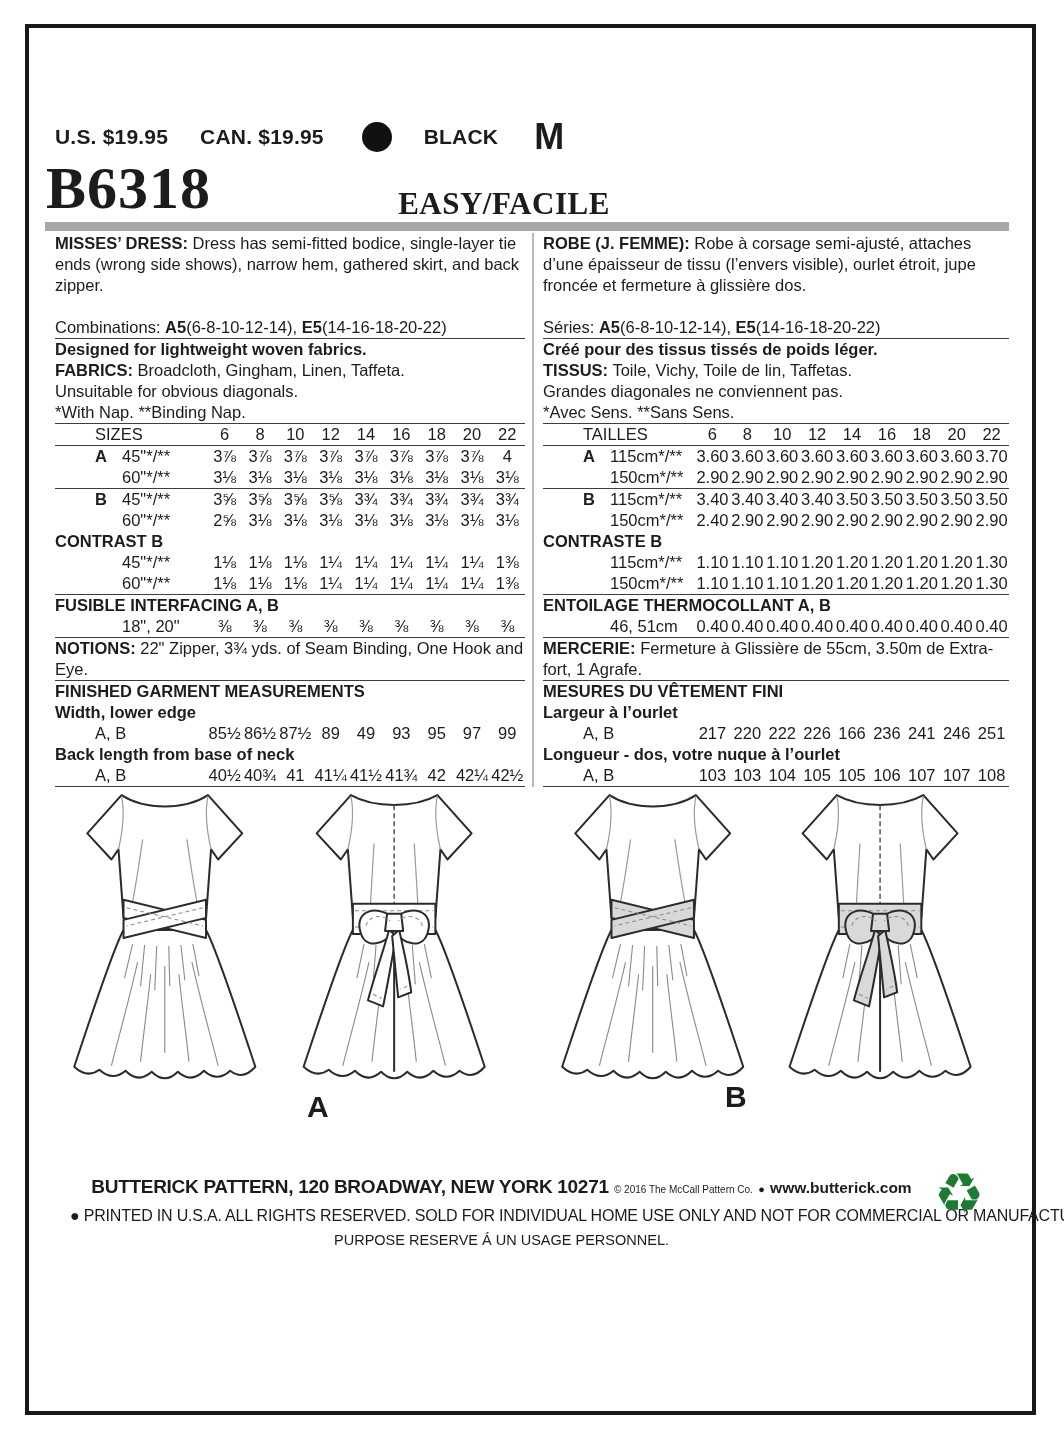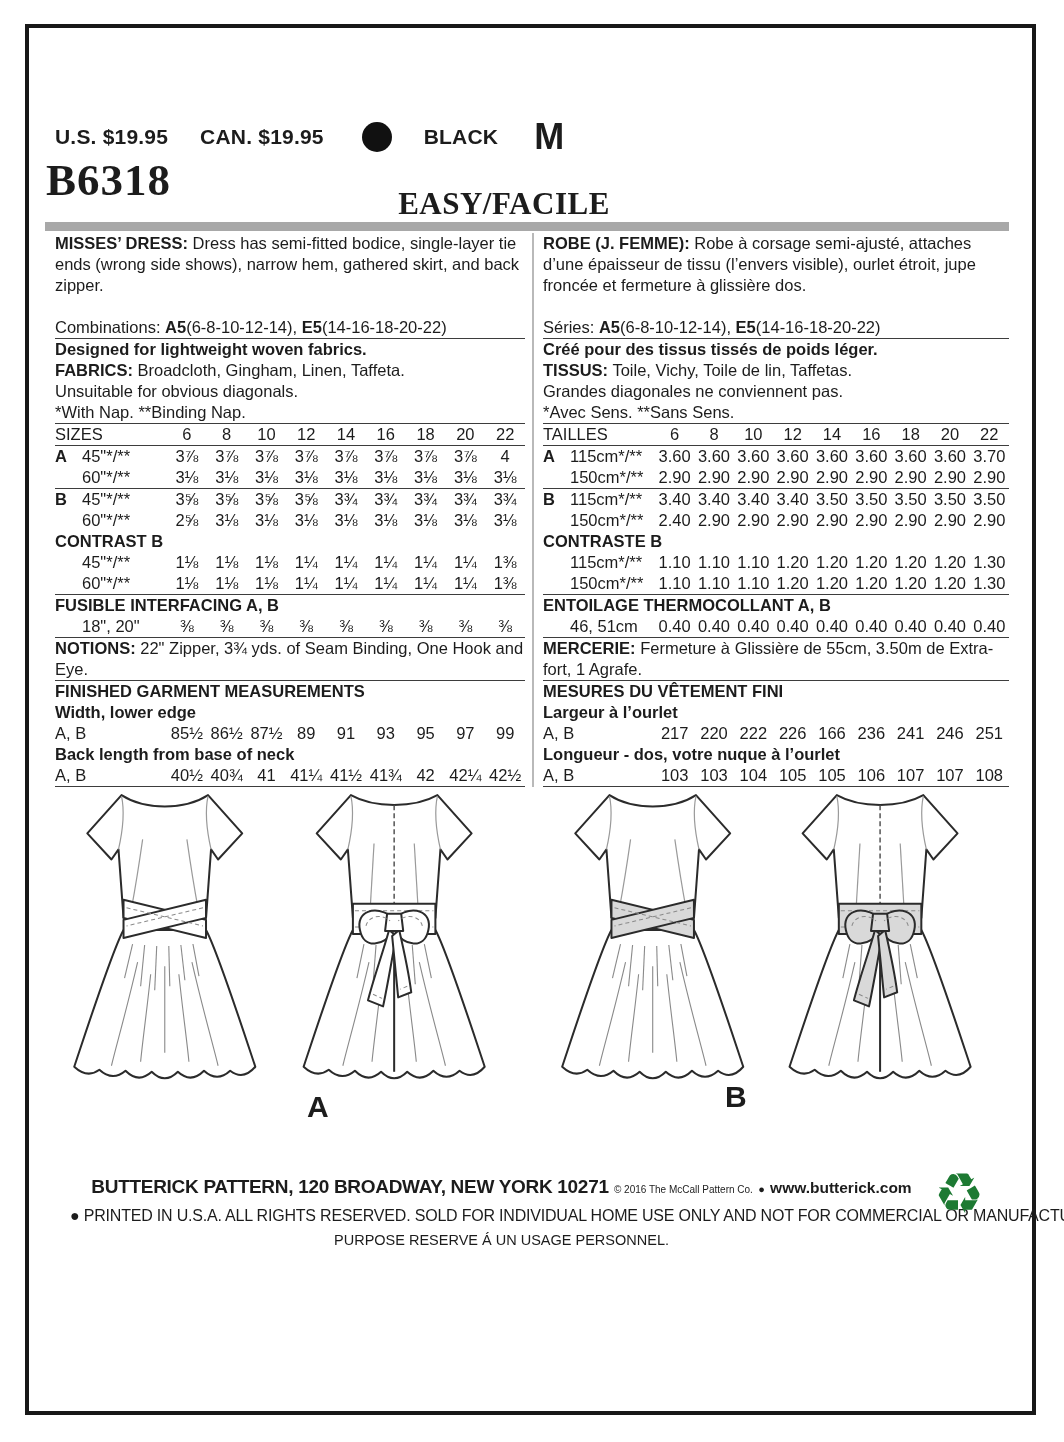--- a/index.html
+++ b/index.html
@@ -3,40 +3,40 @@
 <meta charset="utf-8">
 <style>
   html,body{margin:0;padding:0;background:#fff;}
   body{width:1064px;height:1442px;position:relative;font-family:"Liberation Sans",sans-serif;color:#1c1c1c;-webkit-font-smoothing:antialiased;}
   .frame{position:absolute;left:25px;top:24px;width:1003px;height:1383px;border:4px solid #181818;}
 
   
   .priceRow{position:absolute;left:26px;top:88px;display:flex;align-items:center;gap:32px;font-weight:bold;font-size:21px;letter-spacing:.2px;}
   .dot{width:30px;height:30px;border-radius:50%;background:#111;margin-left:6px;}
   .mLetter{font-size:36px;font-weight:bold;margin-left:4px;}
-  .patNum{position:absolute;left:17px;top:126px;font-family:"Liberation Serif",serif;font-weight:bold;font-size:45px;letter-spacing:1px;}
+  .patNum{position:absolute;left:17px;top:126px;font-family:"Liberation Serif",serif;font-weight:bold;font-size:60px;letter-spacing:1px;}
   .easy{position:absolute;left:280px;top:158px;width:390px;text-align:center;font-family:"Liberation Serif",serif;font-weight:bold;font-size:31px;letter-spacing:.5px;}
   .grayBar{position:absolute;left:16px;top:194px;width:964px;height:9px;background:#a8a8a8;}
 
   
   .cols{position:absolute;left:26px;top:205px;width:956px;display:flex;}
   .col{width:470px;font-size:16.5px;line-height:21px;}
   .col.right{width:466px;}
   .divider{width:2px;background:#b9b9b9;margin:0 9px 0 7px;}
   .col p{margin:0;}
   .spacer{height:21px;}
   .rule-below{border-bottom:1.5px solid #3d3d3d;}
   b{font-weight:bold;}
   .bold{font-weight:bold;}
 
   
   .trow{display:flex;height:21px;align-items:center;}
   .thead{border-bottom:1.8px solid #3d3d3d;}
   .sep{border-bottom:1.5px solid #3d3d3d;}
-  .lblcell{width:112px;display:flex;flex:none;}
+  .lblcell{width:112px;display:flex;flex:none;margin-left:40px;}
   .letter{width:27px;flex:none;font-weight:bold;}
   .rlabel,.hlabel{white-space:nowrap;}
   .cell{flex:1;text-align:center;white-space:nowrap;}
   .secrow{font-weight:bold;height:21px;}
   .pararow{line-height:21px;}
 
   
   .figures{position:absolute;left:31px;top:747px;width:950px;height:332px;}
   .viewLabel{position:absolute;font-size:30px;font-weight:bold;}
   .labelA{left:278px;top:1062px;}
@@ -204,21 +204,21 @@
           <div class="secrow">FINISHED GARMENT MEASUREMENTS</div>
           <div class="secrow">Width, lower edge</div>
           <div class="trow">
             <div class="lblcell">
               <span class="rlabel">A, B</span>
             </div>
             <div class="cell">85½</div>
             <div class="cell">86½</div>
             <div class="cell">87½</div>
             <div class="cell">89</div>
-            <div class="cell">91</div>
+            <div class="cell">49</div>
             <div class="cell">93</div>
             <div class="cell">95</div>
             <div class="cell">97</div>
             <div class="cell">99</div>
           </div>
           <div class="secrow">Back length from base of neck</div>
           <div class="trow sep">
             <div class="lblcell">
               <span class="rlabel">A, B</span>
             </div>

